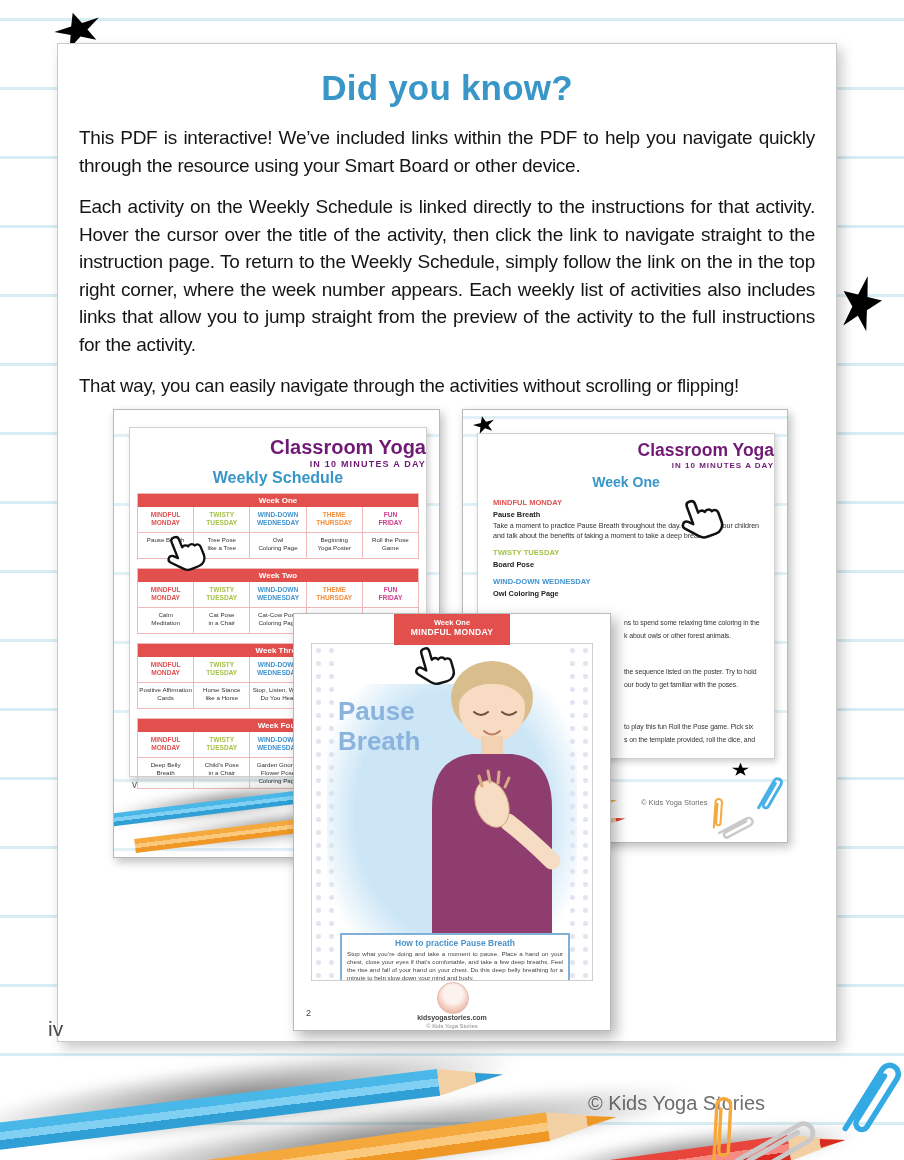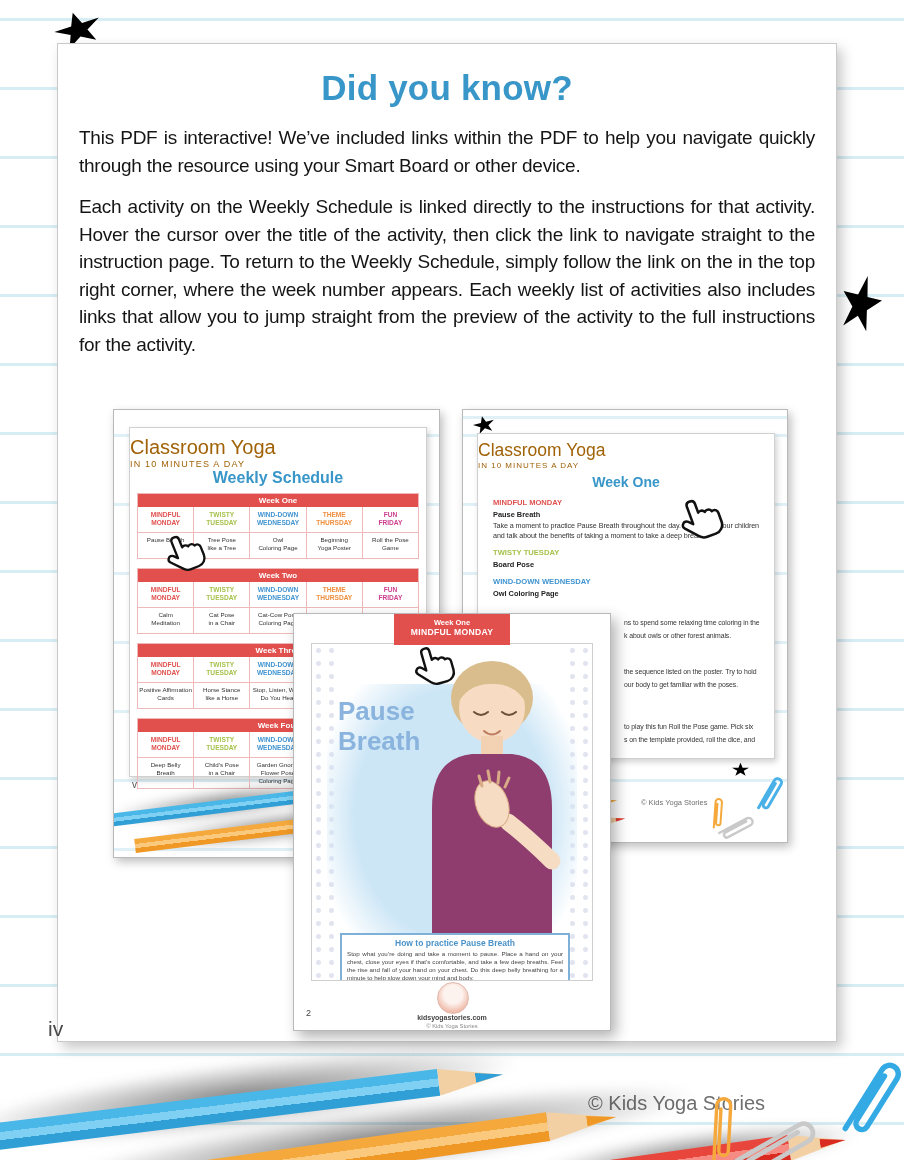--- a/index.html
+++ b/index.html
@@ -18,21 +18,21 @@
   .star svg{display:block;width:100%;height:100%;}
   
   .previews{position:absolute;left:0;top:365px;width:778px;height:632px;}
   .shot{position:absolute;background:#fff;border:1px solid #b9b9b9;overflow:hidden;
     background-image:repeating-linear-gradient(to bottom,#e0f0f7 0 3px,rgba(0,0,0,0) 3px 69px);
     background-position:0 24px;box-shadow:3px 4px 9px rgba(0,0,0,.25);}
   .shot-left{left:55px;top:0;width:325px;height:447px;z-index:1;}
   .shot-right{left:404px;top:0;width:324px;height:432px;z-index:1;}
   .shot-center{left:235px;top:204px;width:316px;height:416px;z-index:3;background-image:none;box-shadow:5px 6px 13px rgba(0,0,0,.3);}
   .ipage{position:absolute;background:#fff;border:1px solid #d0d0d0;box-shadow:2px 3px 6px rgba(0,0,0,.18);}
-  .rtitle{text-align:left;font-weight:400;color:#a16207;}
+  .rtitle{text-align:right;font-weight:700;color:#701a75;}
   .btitle{text-align:center;font-weight:800;color:#3896c8;}
   
   .wtables{margin-top:6px;}
   .wtable{margin:0 7px 9px;border:1px solid #efb9b9;}
   .wbar{height:13px;line-height:13px;background:#e2504e;color:#fff;font-size:8px;font-weight:700;text-align:center;}
   .wrow{display:flex;}
   .wrow + .wrow{border-top:1px solid #efb9b9;}
   .wcell{flex:1;border-left:1px solid #efb9b9;text-align:center;white-space:pre-line;padding:4px 1px;}
   .wcell:first-child{border-left:none;}
   .wcell.dh{font-size:6.6px;line-height:1.2;font-weight:800;min-height:17px;}
@@ -95,20 +95,21 @@
   <div class="star abs" style="left:839px;top:272px;width:44px;height:62px;transform:rotate(14deg);z-index:1">
       <svg viewBox="0 0 100 100" preserveAspectRatio="none">
         <use href="#starp"></use>
       </svg>
     </div>
 
   <div class="card">
     <h1>Did you know?</h1>
     <p>This PDF is interactive! We’ve included links within the PDF to help you navigate quickly through the resource using your Smart Board or other device.</p>
     <p>Each activity on the Weekly Schedule is linked directly to the instructions for that activity. Hover the cursor over the title of the activity, then click the link to navigate straight to the instruction page. To return to the Weekly Schedule, simply follow the link on the in the top right corner, where the week number appears. Each weekly list of activities also includes links that allow you to jump straight from the preview of the activity to the full instructions for the activity.</p>
+    <p class="p3">That way, you can easily navigate through the activities without scrolling or flipping!</p>
 
     <div class="previews">
 
       <div class="shot shot-left">
         <div class="ipage" style="left:15px;top:17px;width:296px;height:348px;">
           <div class="rtitle" style="font-size:20px;margin-top:8px;">Classroom Yoga</div>
           <div class="rtitle" style="font-size:9px;letter-spacing:1.2px;">IN 10 MINUTES A DAY</div>
           <div class="btitle" style="font-size:16px;">Weekly Schedule</div>
           <div class="wtables">
               <div class="wtable">

